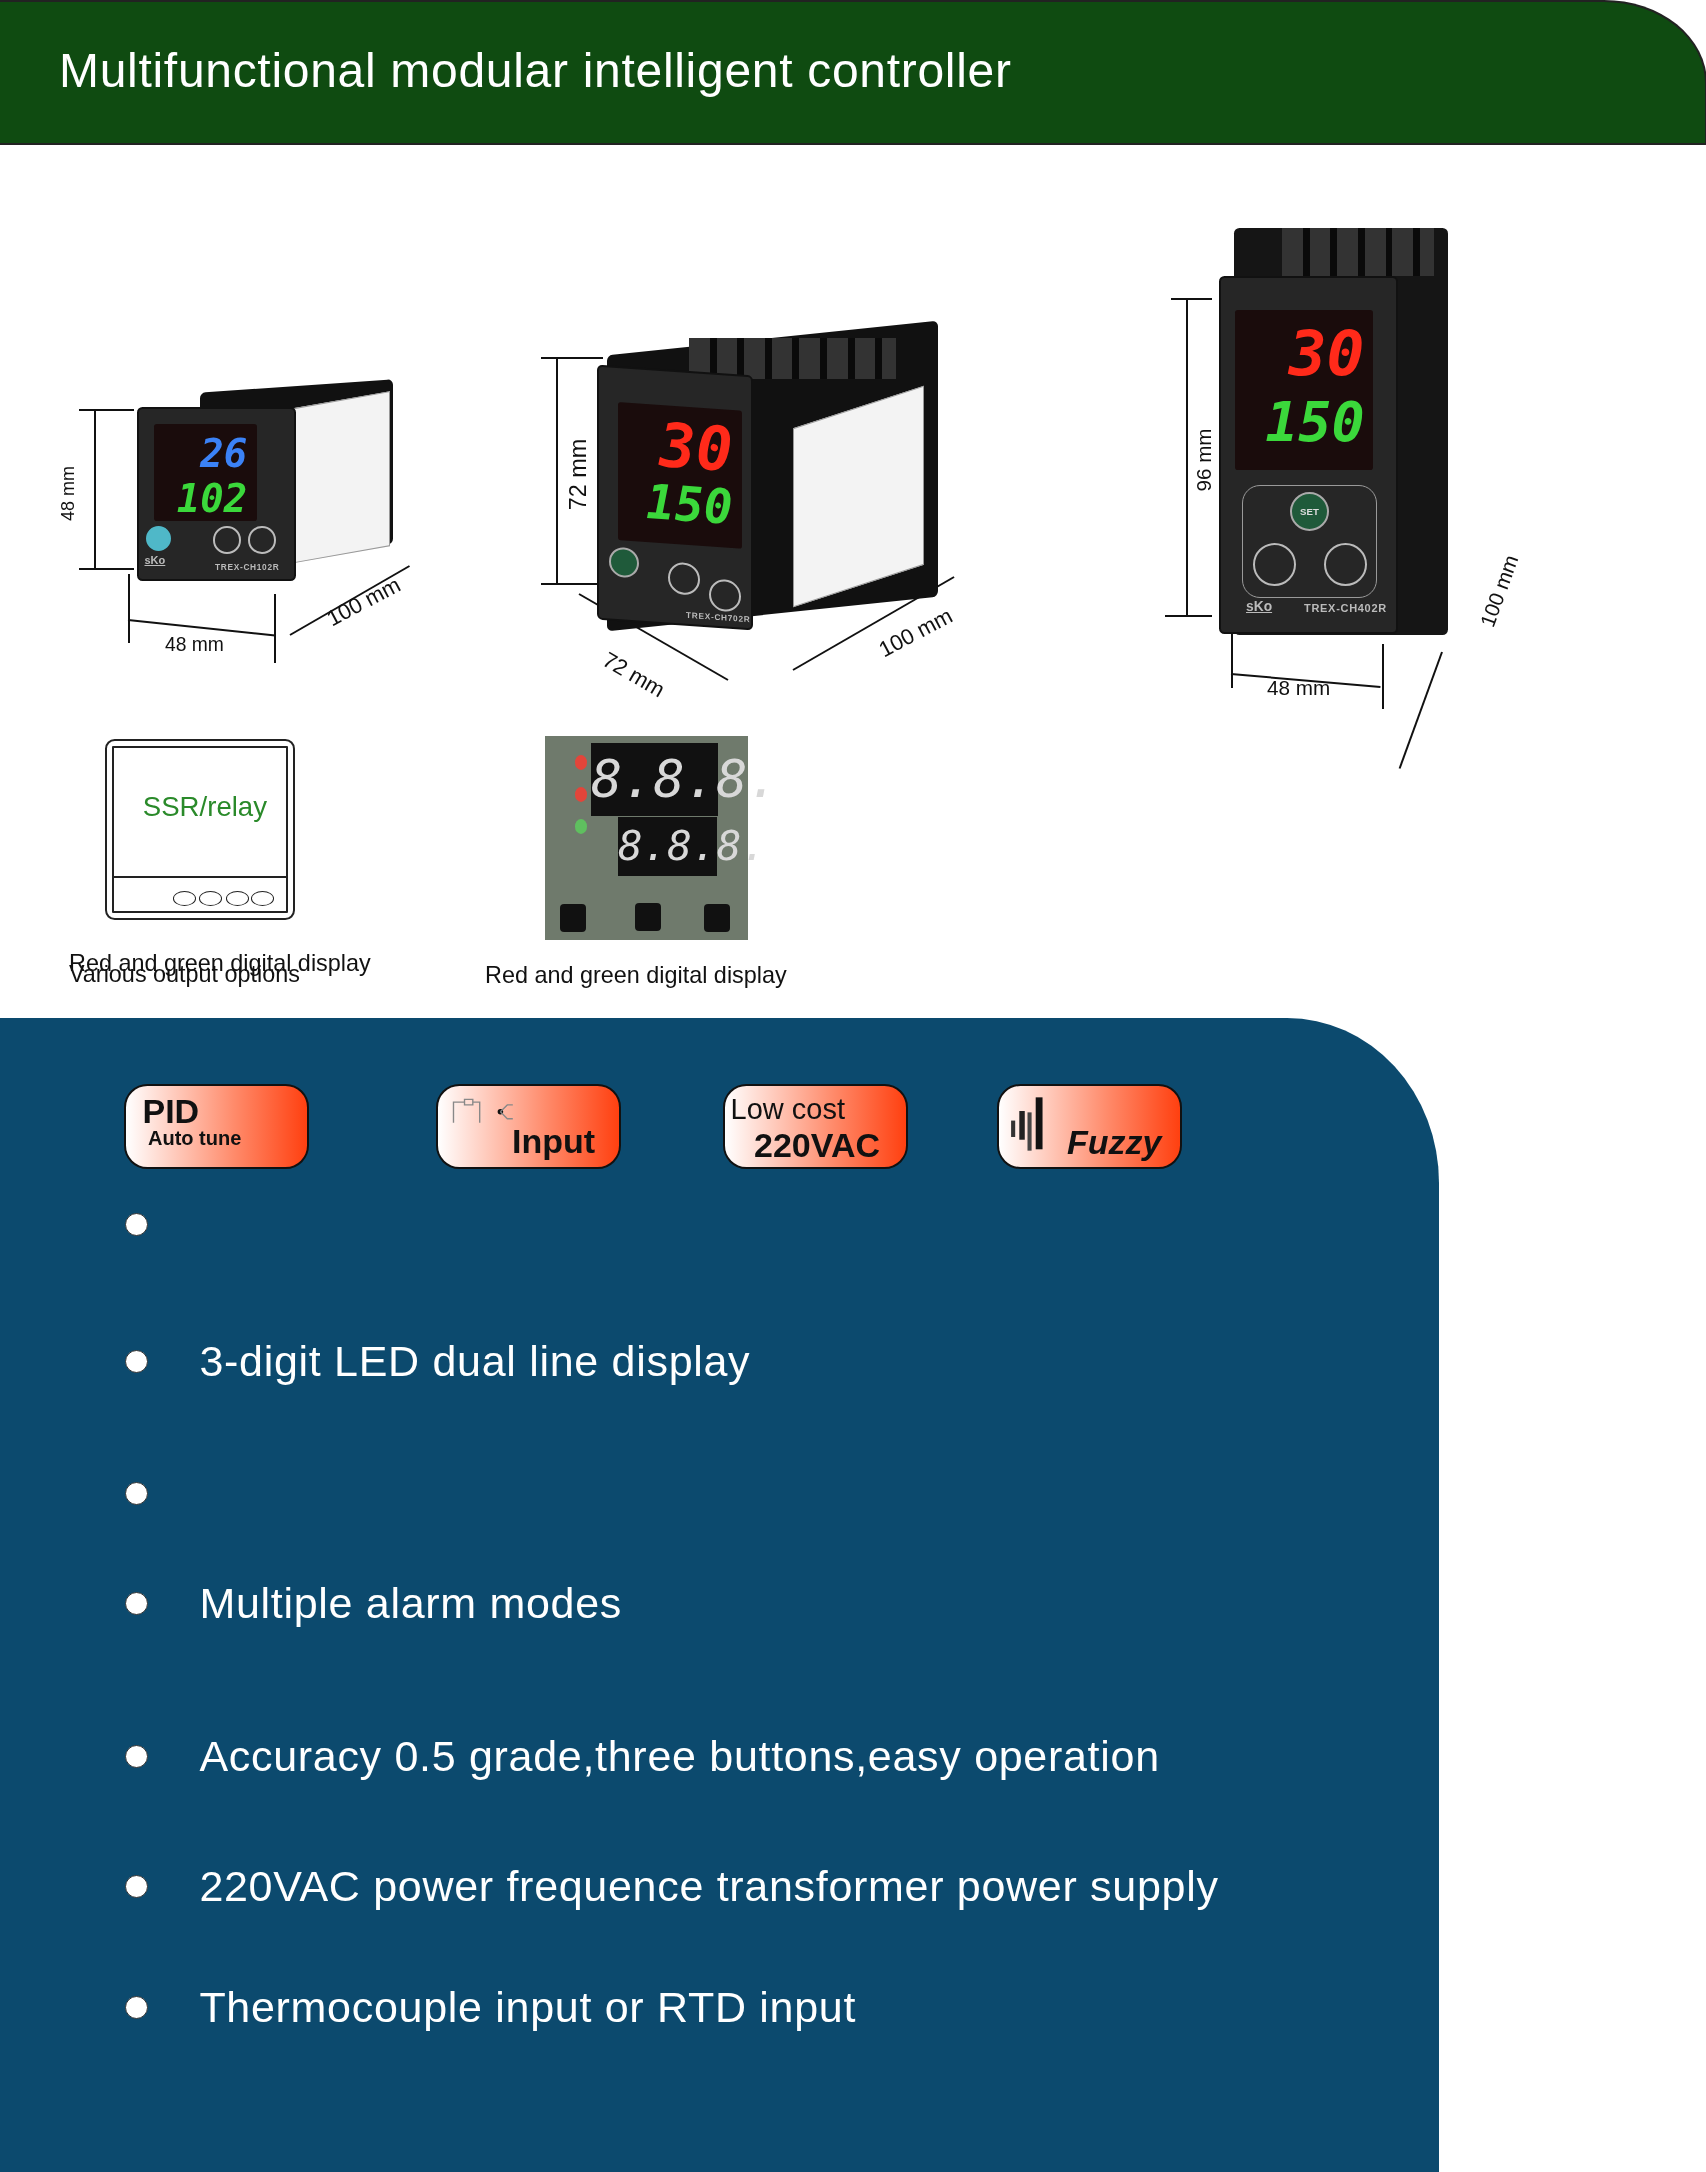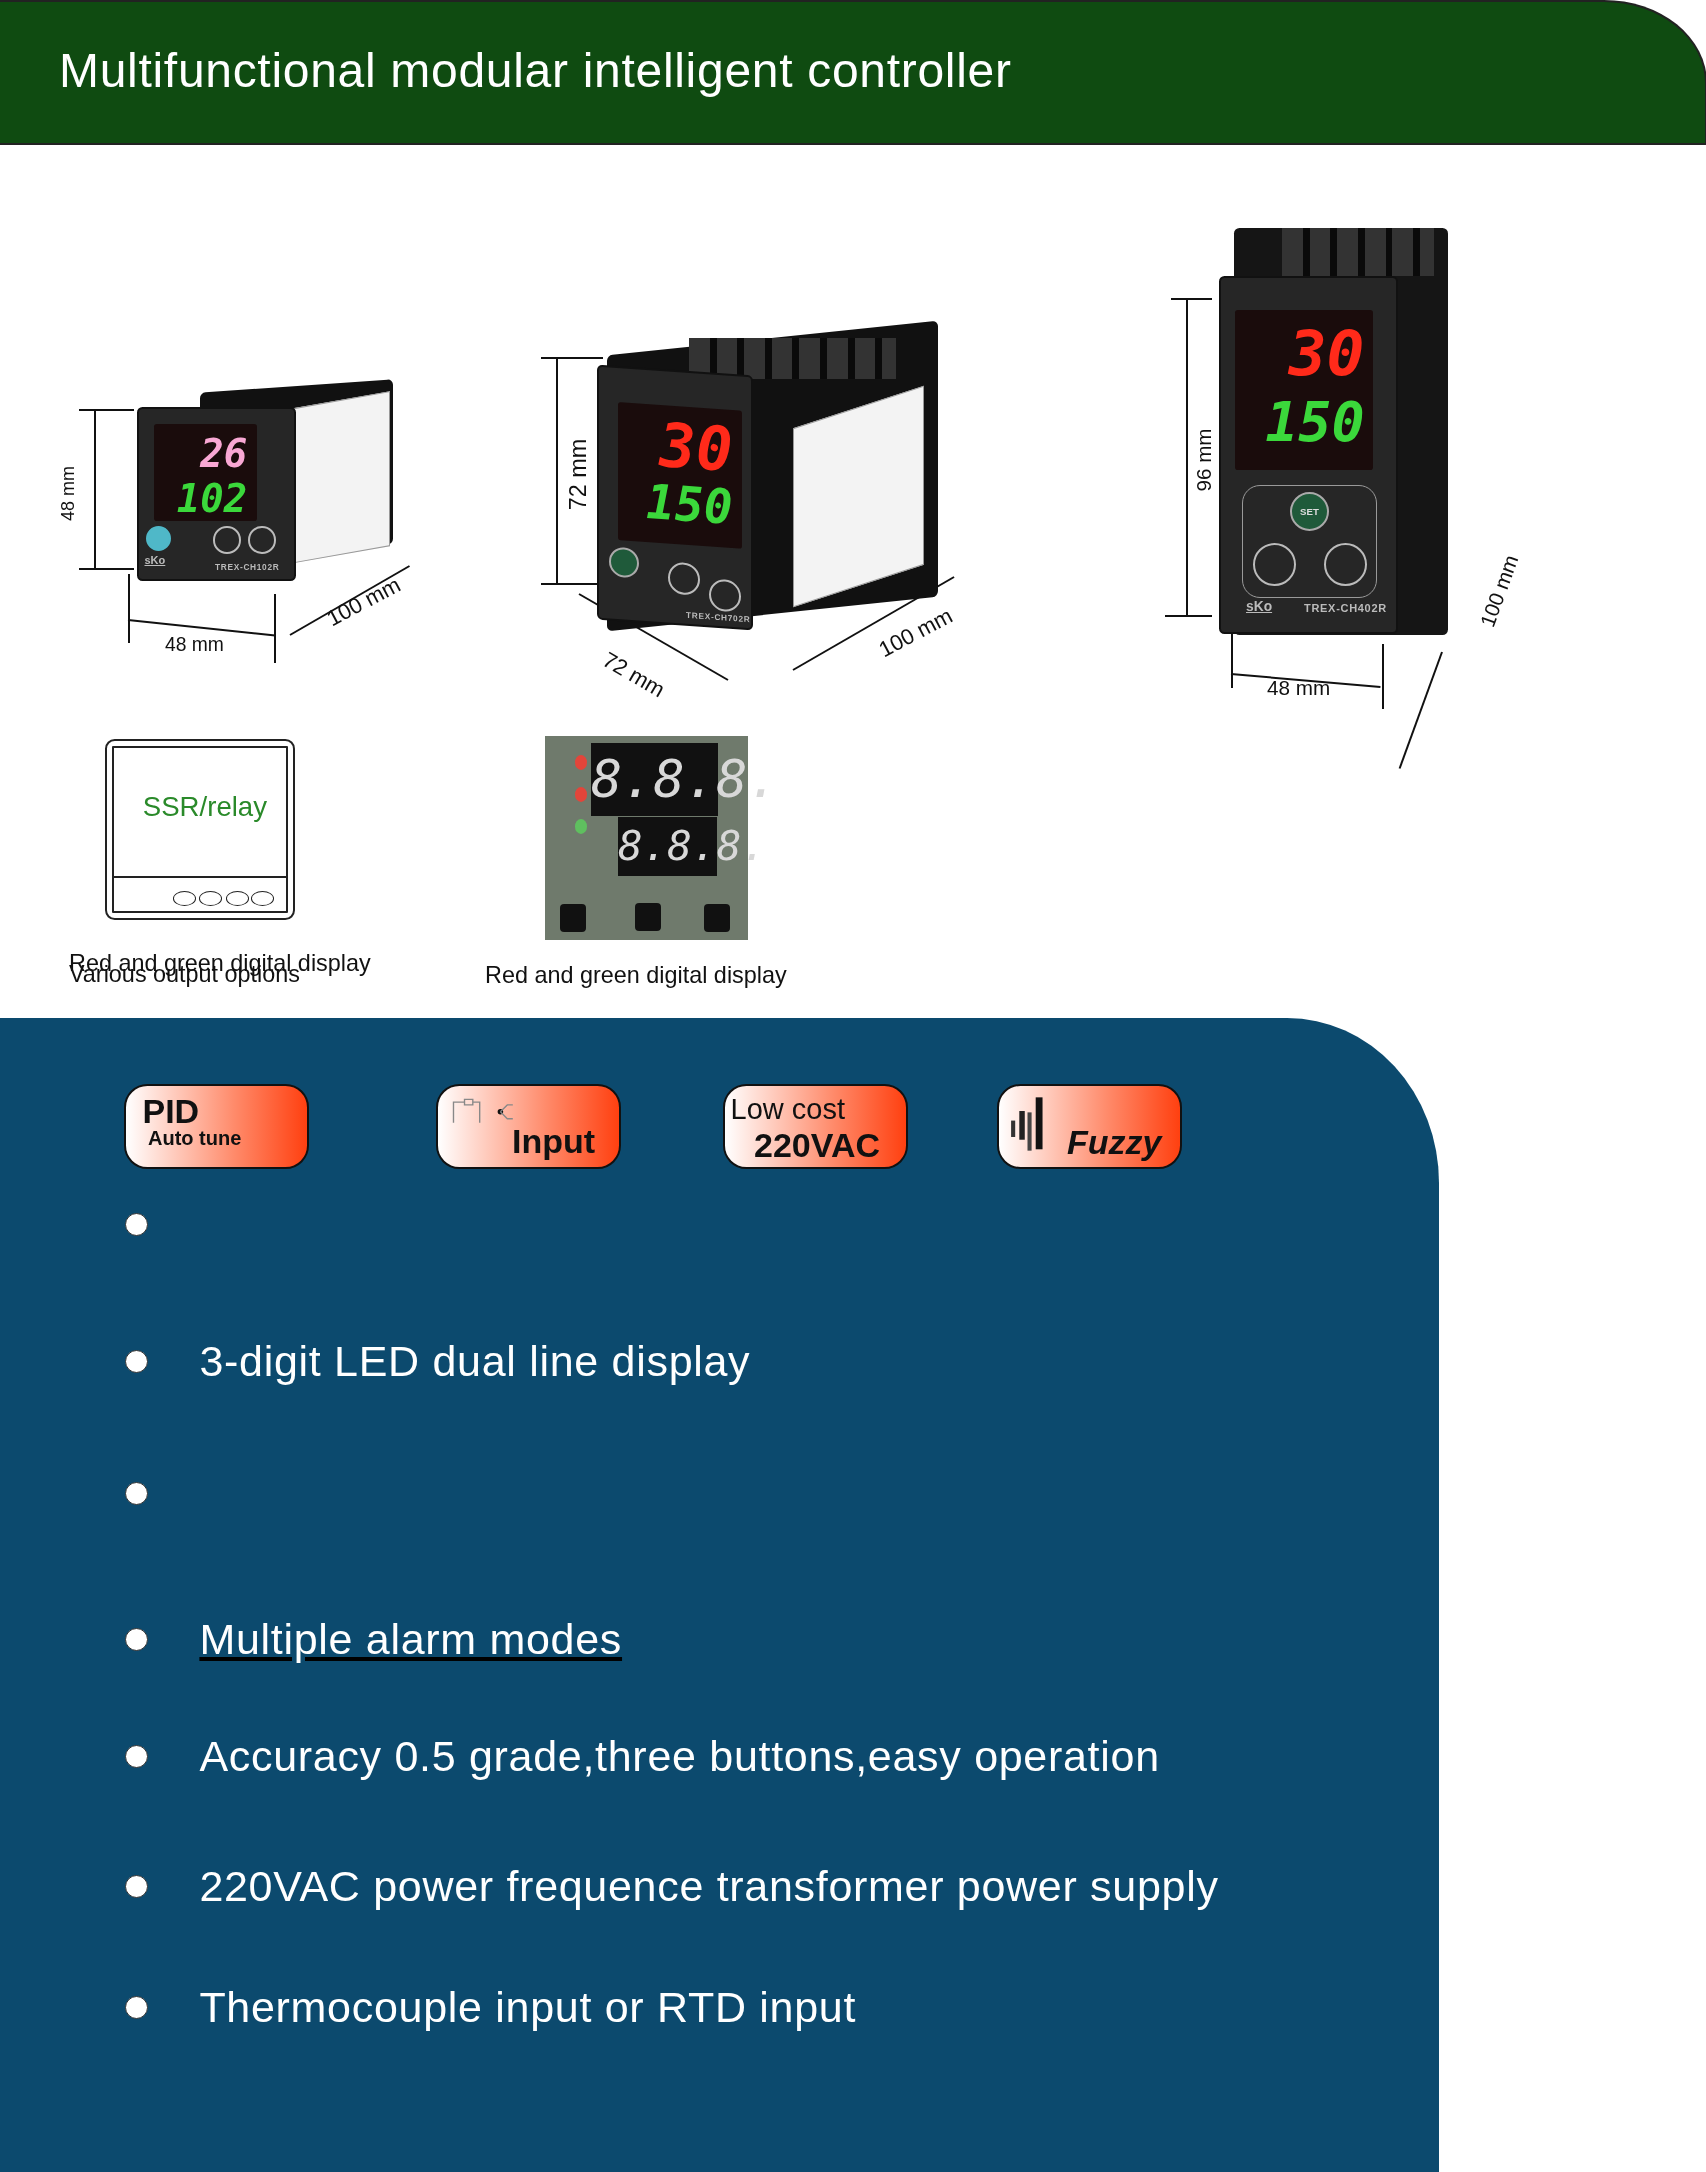--- a/index.html
+++ b/index.html
@@ -81,21 +81,21 @@
   <div class="line" style="left:128px;top:619px;width:148px;height:2.1px;transform:rotate(6deg);transform-origin:left center;"></div>
   <div class="dim-text" style="left:165px;top:634px;font-size:19.3px;">48 mm</div>
 
   <div class="line" style="left:290px;top:634px;width:138px;height:2.1px;transform:rotate(-30deg);transform-origin:left center;"></div>
   <div class="dim-text" style="left:324px;top:589px;transform:rotate(-28deg);font-size:22px;">100 mm</div>
 
   <div class="body-dark" style="left:200px;top:386px;width:193px;height:165px;transform:skewY(-4deg);background:#111;"></div>
   <div class="label-panel" style="left:290px;top:400px;width:100px;height:155px;transform:skewY(-10deg);"></div>
   <div class="face" style="left:137px;top:407px;width:159px;height:174px;">
     <div class="screen" style="left:15px;top:15px;width:103px;height:97px;">
-      <div class="seg-red" style="right:9.7px;top:6.9px;font-size:39px;color:#f9a8d4;">26</div>
+      <div class="seg-red" style="right:9.7px;top:6.9px;font-size:39px;color:#3b82f6;">26</div>
       <div class="seg-green" style="right:9.7px;top:52px;font-size:39px;">102</div>
     </div>
     <div class="set-btn" style="left:6.9px;top:117px;width:25px;height:25px;background:#4fb8c8;border-color:#4fb8c8;"></div>
     <div class="btn-ring" style="left:74px;top:117px;width:27.6px;height:27.6px;"></div>
     <div class="btn-ring" style="left:109px;top:117px;width:27.6px;height:27.6px;"></div>
     <div class="brand" style="left:5.5px;top:145px;font-size:11px;">sKo</div>
     <div class="model" style="left:76px;top:153px;font-size:8.3px;">TREX-CH102R</div>
   </div>
 </div>
 
@@ -215,21 +215,21 @@
   <div class="bullet-row" style="top:179px;">
     <div class="bullet-dot"></div>
   </div>
   <div class="bullet-row" style="top:316px;">
     <div class="bullet-dot"></div>
     <div class="bullet-text">3-digit LED dual line display</div>
   </div>
   <div class="bullet-row" style="top:448px;">
     <div class="bullet-dot"></div>
   </div>
-  <div class="bullet-row" style="top:594px;text-decoration:underline;">
+  <div class="bullet-row" style="top:558px;">
     <div class="bullet-dot"></div>
     <div class="bullet-text">Multiple alarm modes</div>
   </div>
   <div class="bullet-row" style="top:711px;">
     <div class="bullet-dot"></div>
     <div class="bullet-text">Accuracy 0.5 grade,three buttons,easy operation</div>
   </div>
   <div class="bullet-row" style="top:841px;">
     <div class="bullet-dot"></div>
     <div class="bullet-text">220VAC power frequence transformer power supply</div>

